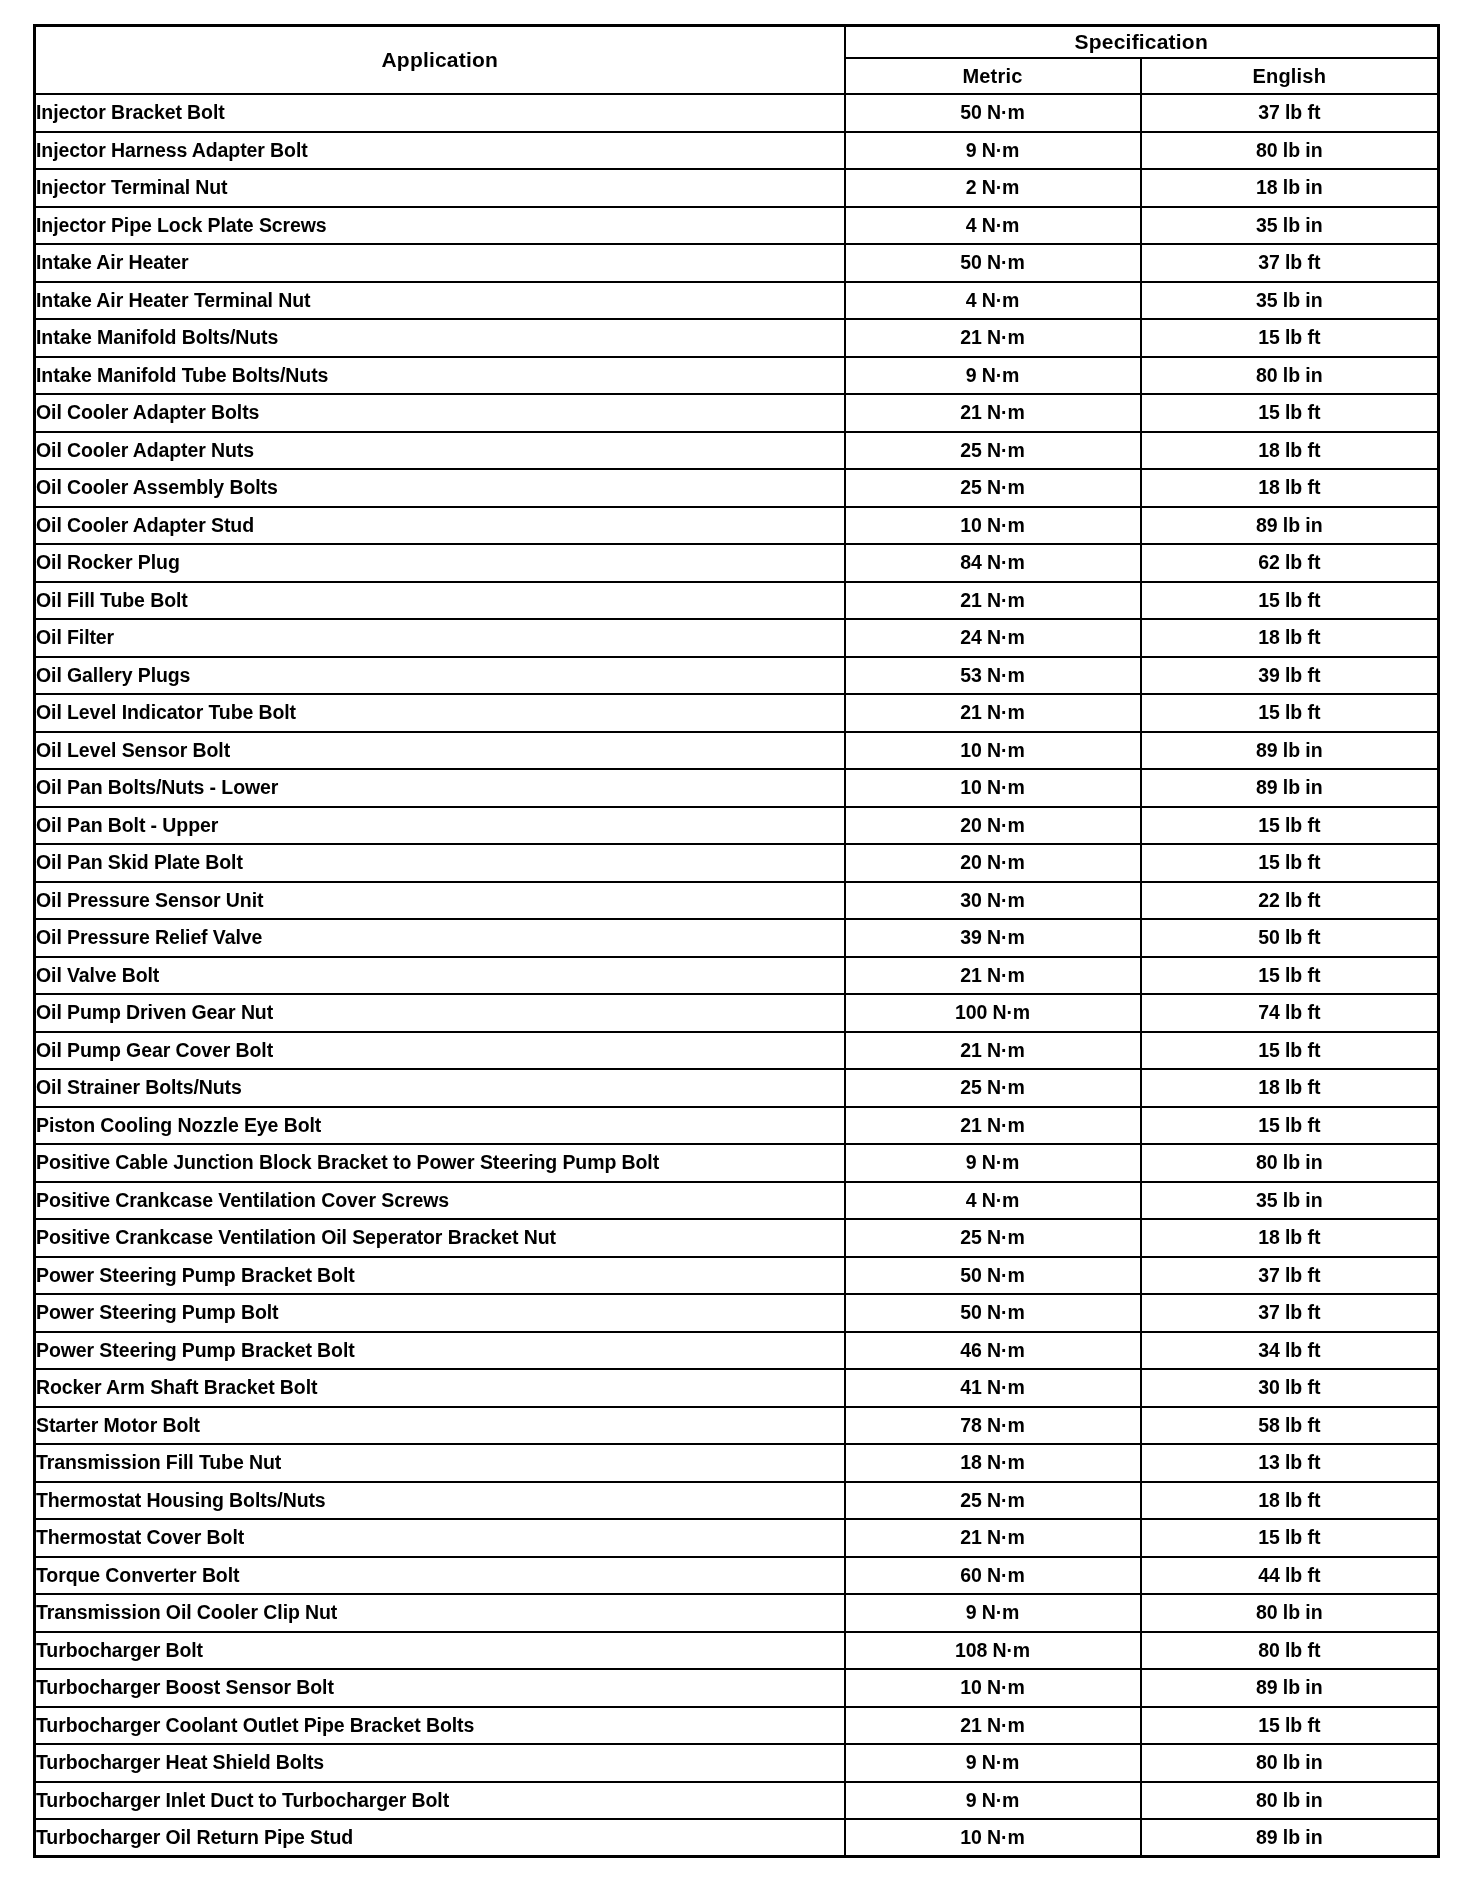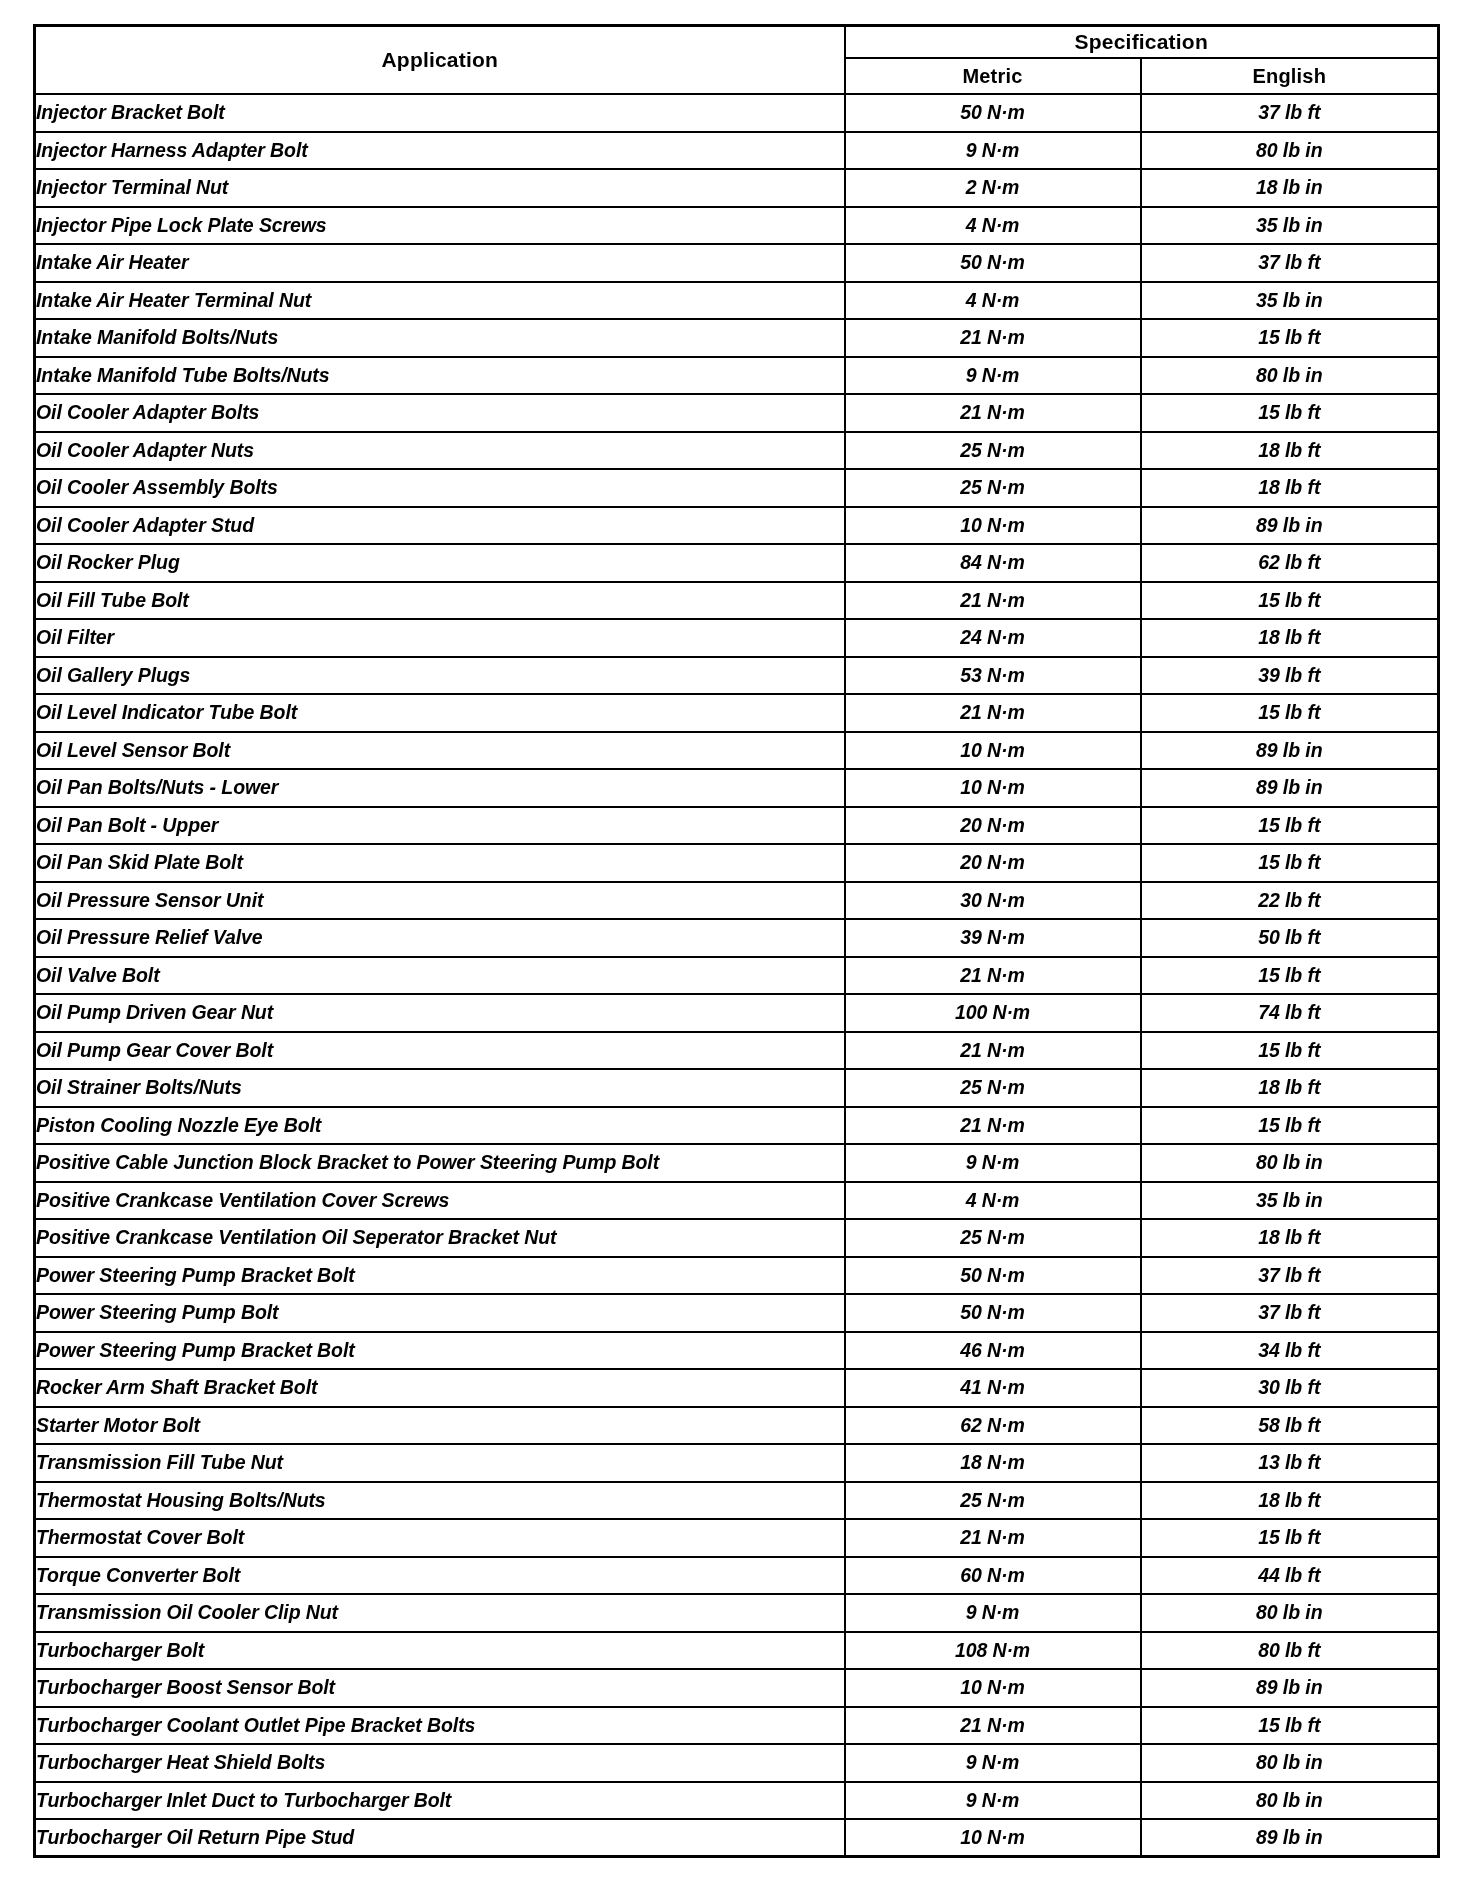--- a/index.html
+++ b/index.html
@@ -59,21 +59,21 @@
   th.hdr-metric,
   th.hdr-english {
     height: 34px;
     font-size: 20px;
     text-align: center;
     letter-spacing: 0.2px;
     border-radius: 11px;
   }
 
   
-  tbody tr { height: 37.5px; font-style: italic; }
+  tbody tr { height: 37.5px; }
 
   td.cell-application {
     font-size: 19.5px;
     text-align: left;
     padding-left: 12px;
     letter-spacing: -0.1px;
     white-space: nowrap;
     overflow: hidden;
   }
   td.cell-metric,
@@ -278,21 +278,21 @@
           <td class="cell-metric">46 N·m</td>
           <td class="cell-english">34 lb ft</td>
         </tr>
         <tr>
           <td class="cell-application">Rocker Arm Shaft Bracket Bolt</td>
           <td class="cell-metric">41 N·m</td>
           <td class="cell-english">30 lb ft</td>
         </tr>
         <tr>
           <td class="cell-application">Starter Motor Bolt</td>
-          <td class="cell-metric">62 N·m</td>
+          <td class="cell-metric">78 N·m</td>
           <td class="cell-english">58 lb ft</td>
         </tr>
         <tr>
           <td class="cell-application">Transmission Fill Tube Nut</td>
           <td class="cell-metric">18 N·m</td>
           <td class="cell-english">13 lb ft</td>
         </tr>
         <tr>
           <td class="cell-application">Thermostat Housing Bolts/Nuts</td>
           <td class="cell-metric">25 N·m</td>

